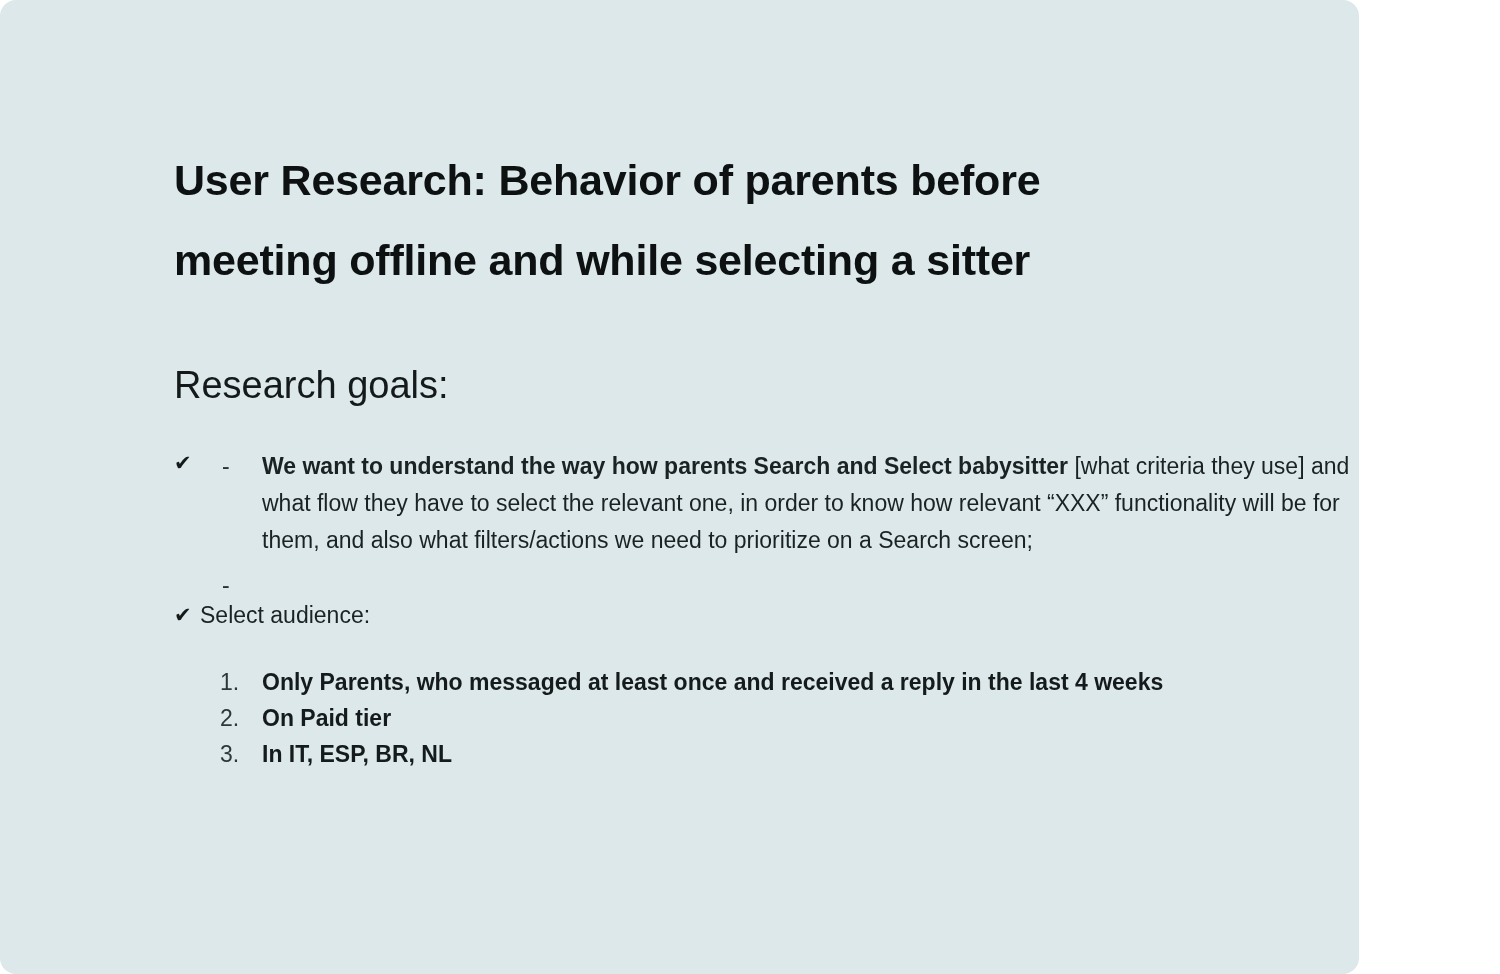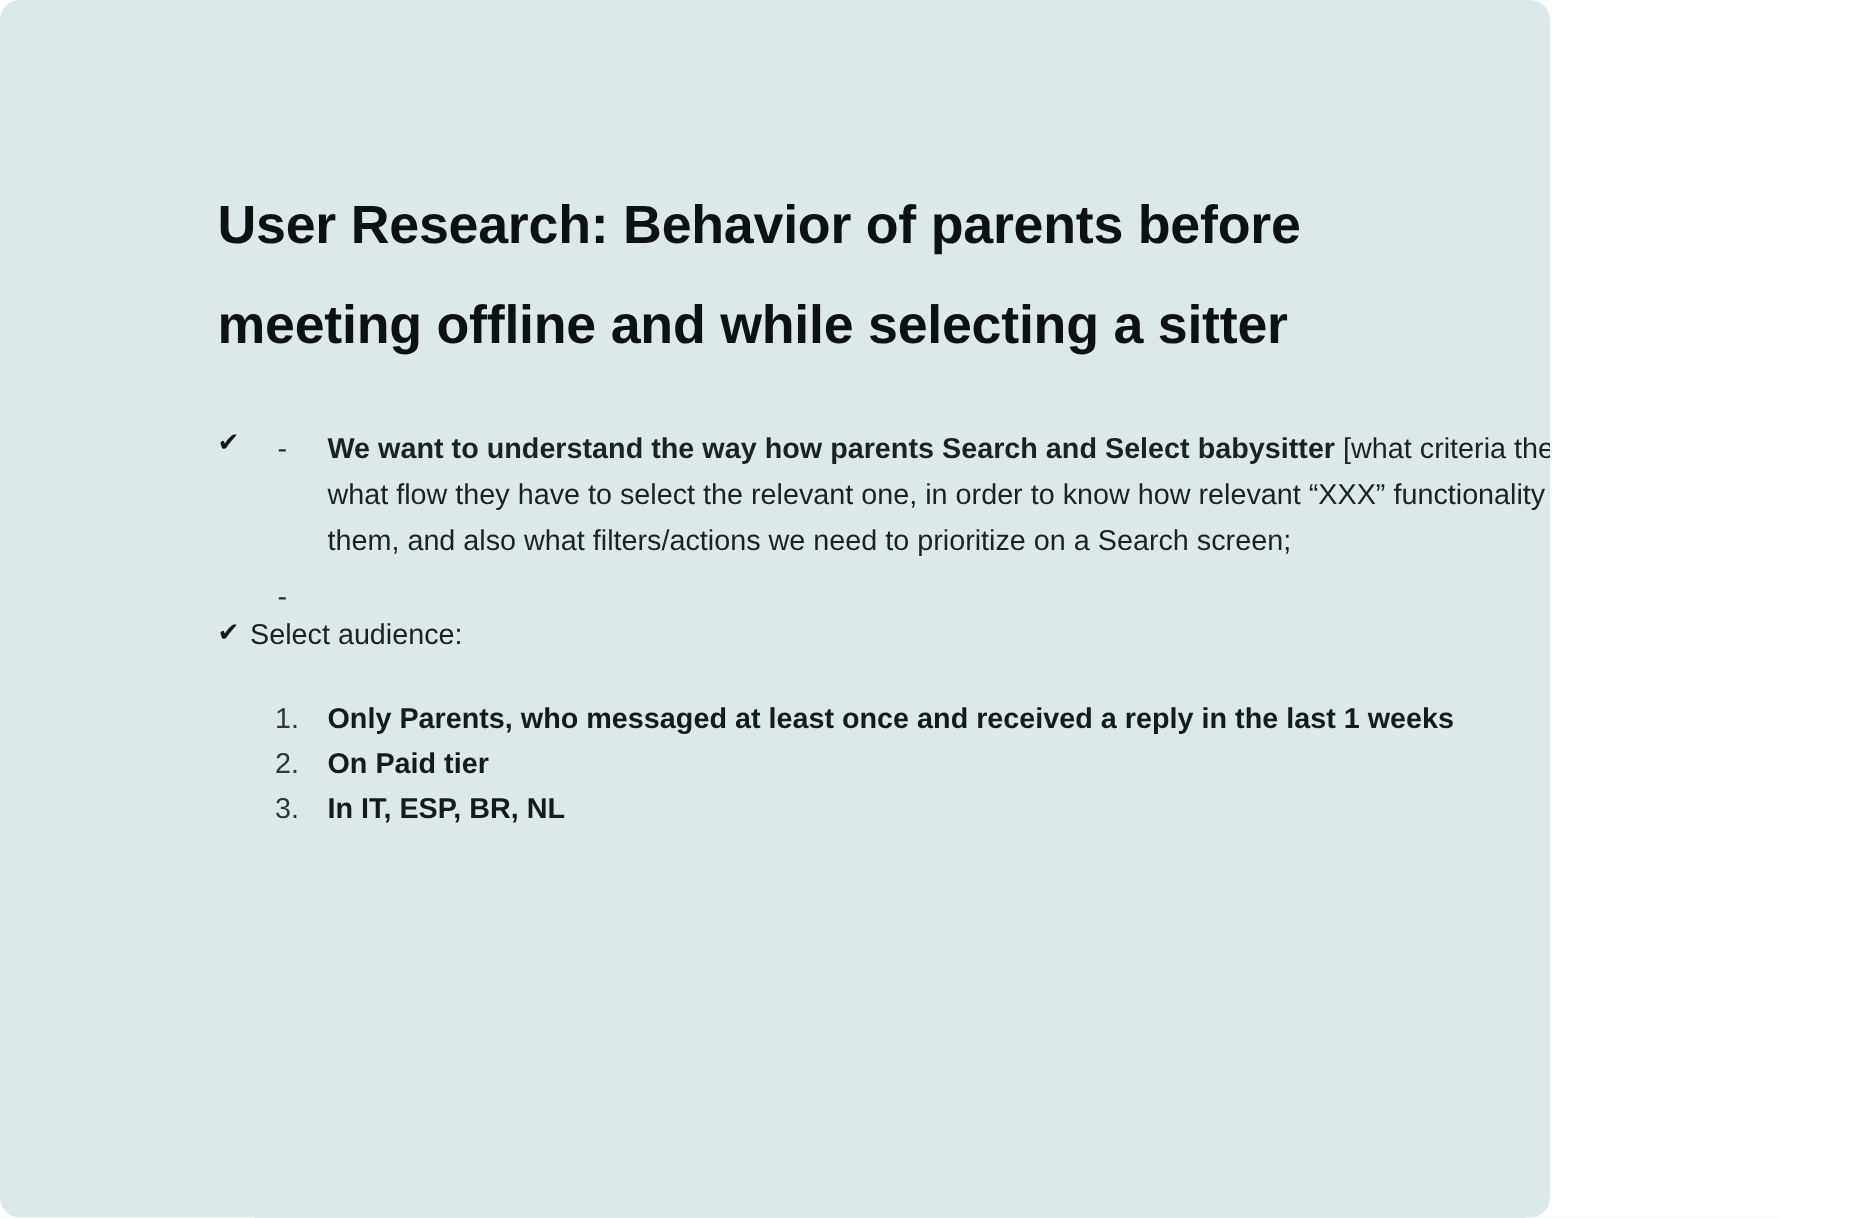--- a/index.html
+++ b/index.html
@@ -9,21 +9,21 @@
   }
   body {
     width: 1500px;
     height: 974px;
     overflow: hidden;
     font-family: "Liberation Sans", sans-serif;
   }
 
   .slide {
     position: relative;
-    width: 1240px;
+    width: 1359px;
     height: 974px;
     background: #dce8e9;
     border-radius: 16px;
     box-sizing: border-box;
     overflow: hidden;
   }
 
   .content {
     position: absolute;
     left: 174px;
@@ -125,20 +125,21 @@
   }
 </style>
 </head>
 <body>
 
 <div class="slide">
   <div class="content">
 
     <h1 class="title">User Research: Behavior of parents before meeting offline and while selecting a sitter</h1>
 
+    <h2 class="section-heading">Research goals:</h2>
 
     <div class="check-line check-why">
       <span class="check-icon">✔</span>
     </div>
 
     <div class="dash-item">
       <span class="dash-icon">-</span>
       <span class="lead">We want to understand the way how parents Search and Select babysitter</span><span class="rest"> [what criteria they use] and what flow they have to select the relevant one, in order to know how relevant “XXX” functionality will be for them, and also what filters/actions we need to prioritize on a Search screen;</span>
     </div>
 
@@ -148,21 +149,21 @@
     </div>
 
     <div class="check-line check-target">
       <span class="check-icon">✔</span>
       <span>Select audience:</span>
     </div>
 
     <ol class="numbered-list">
       <li class="numbered-item">
         <span class="num">1.</span>
-        <span>Only Parents, who messaged at least once and received a reply in the last 1 weeks</span>
+        <span>Only Parents, who messaged at least once and received a reply in the last 4 weeks</span>
       </li>
       <li class="numbered-item">
         <span class="num">2.</span>
         <span>On Paid tier</span>
       </li>
       <li class="numbered-item">
         <span class="num">3.</span>
         <span>In IT, ESP, BR, NL</span>
       </li>
     </ol>

